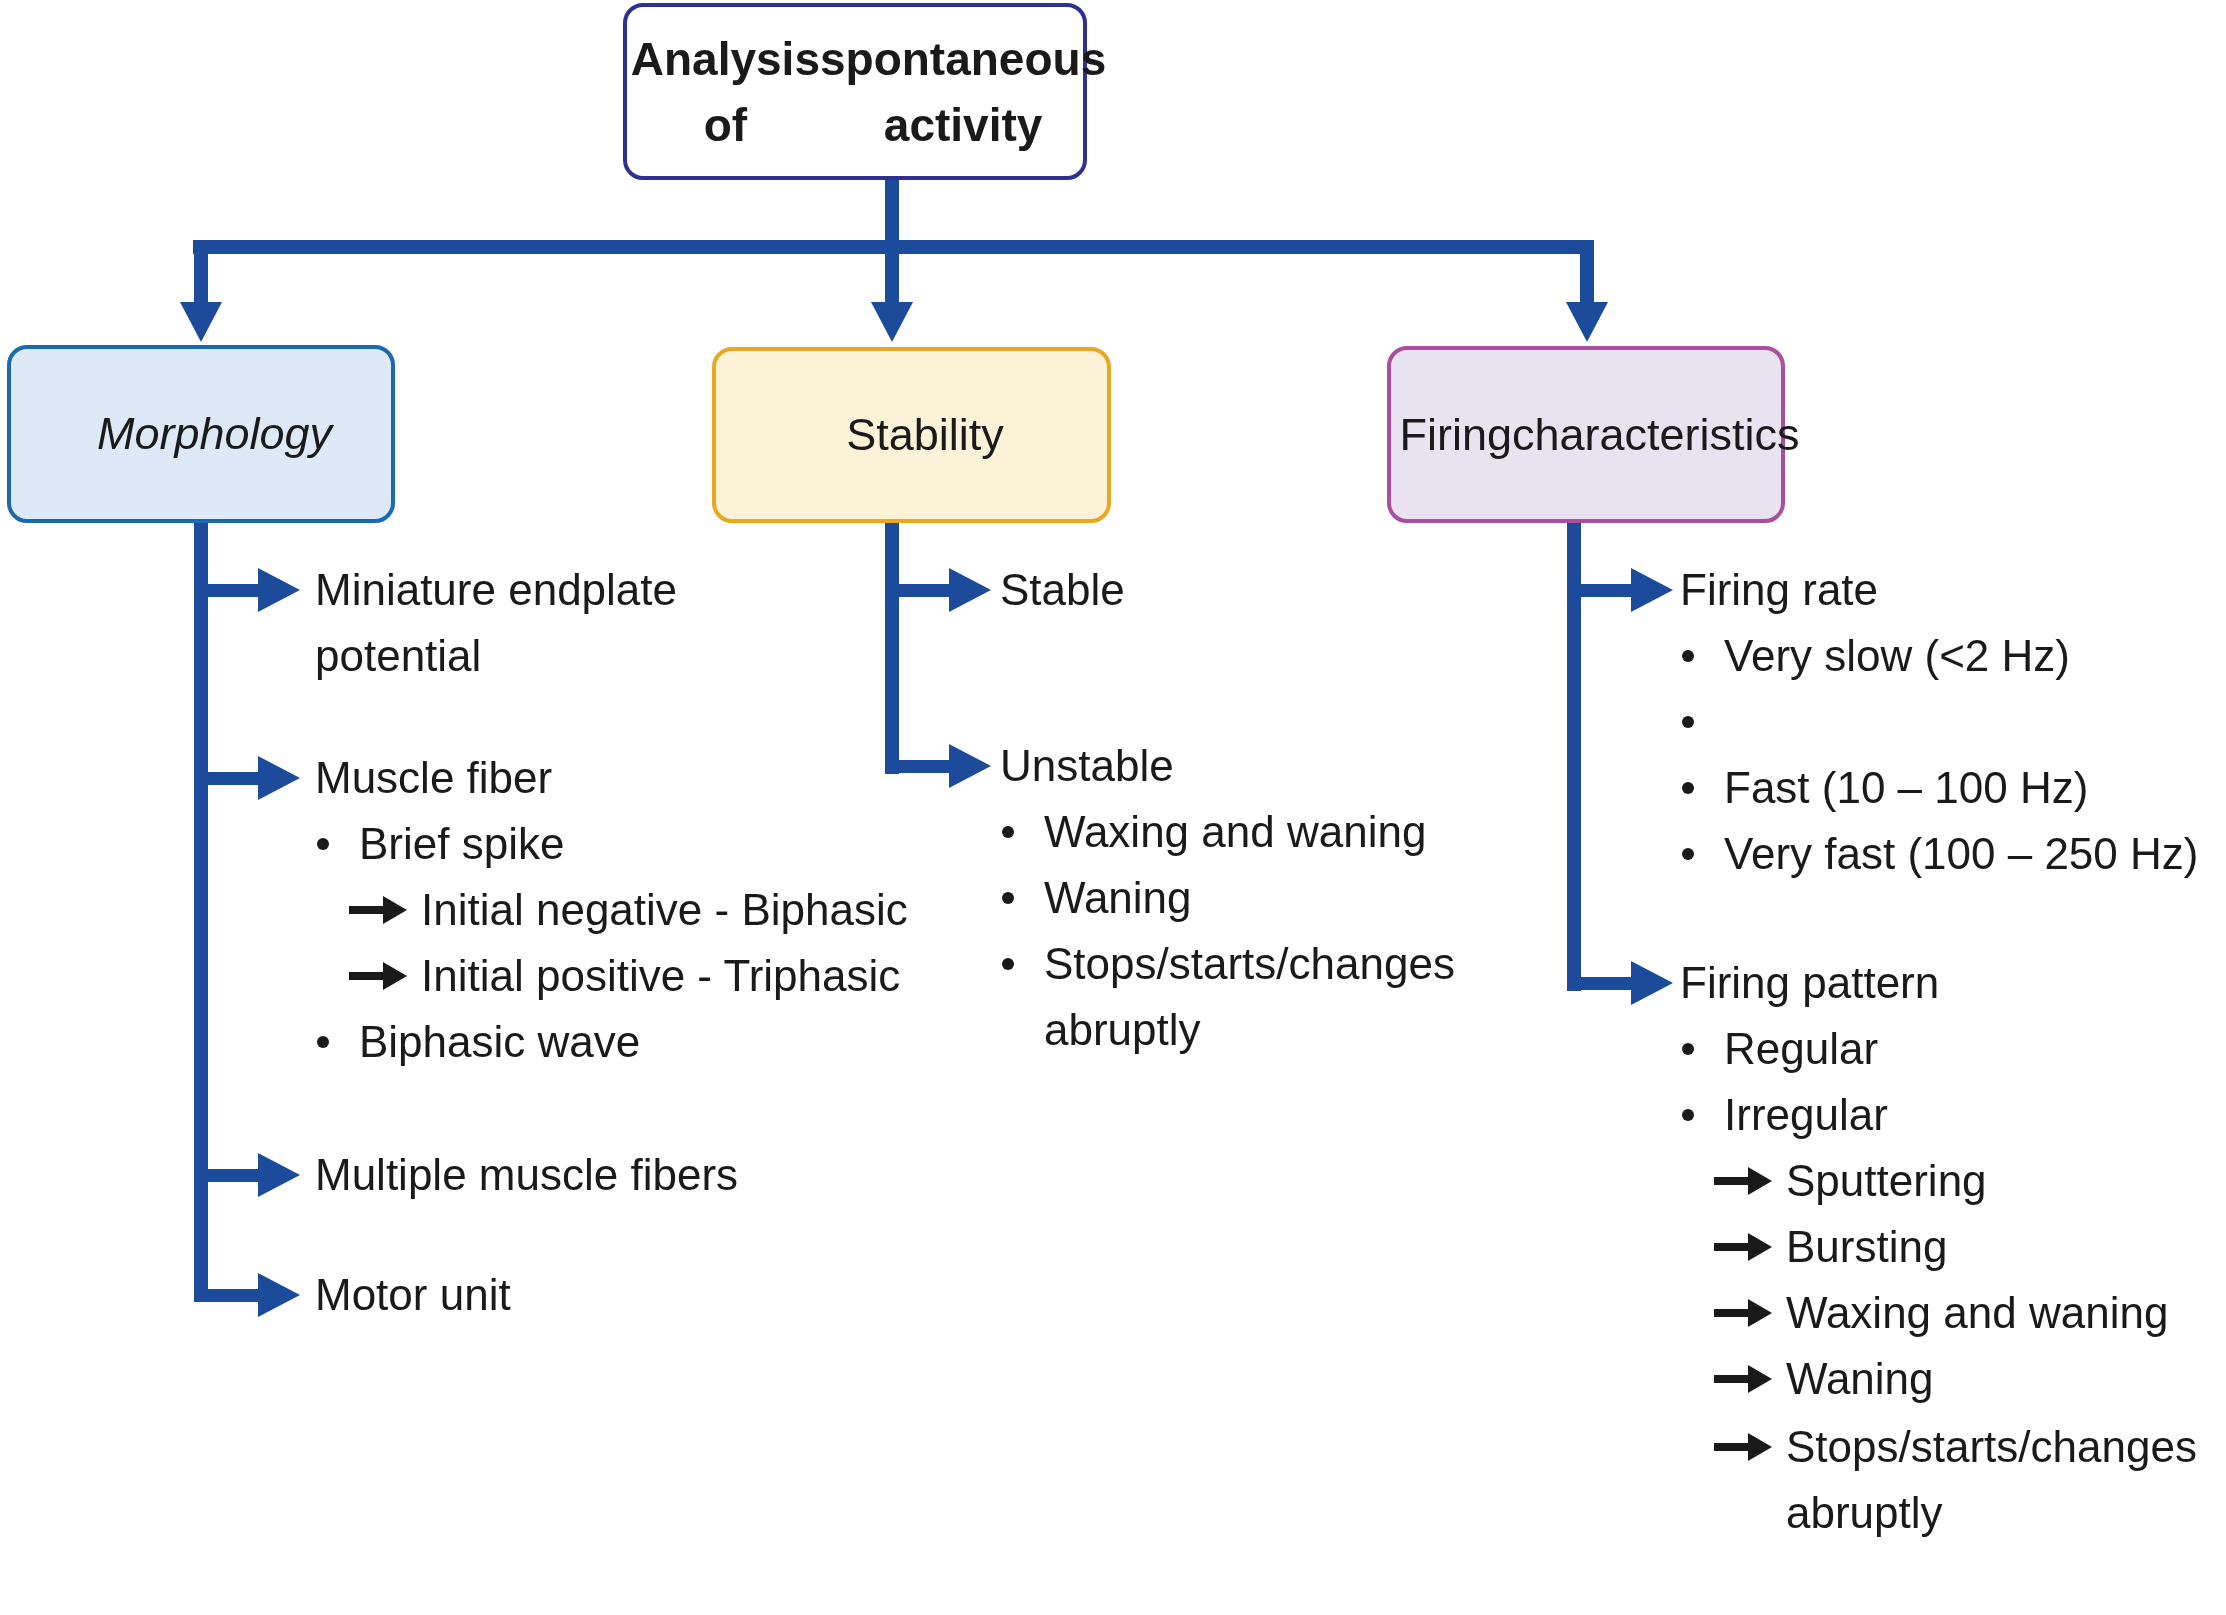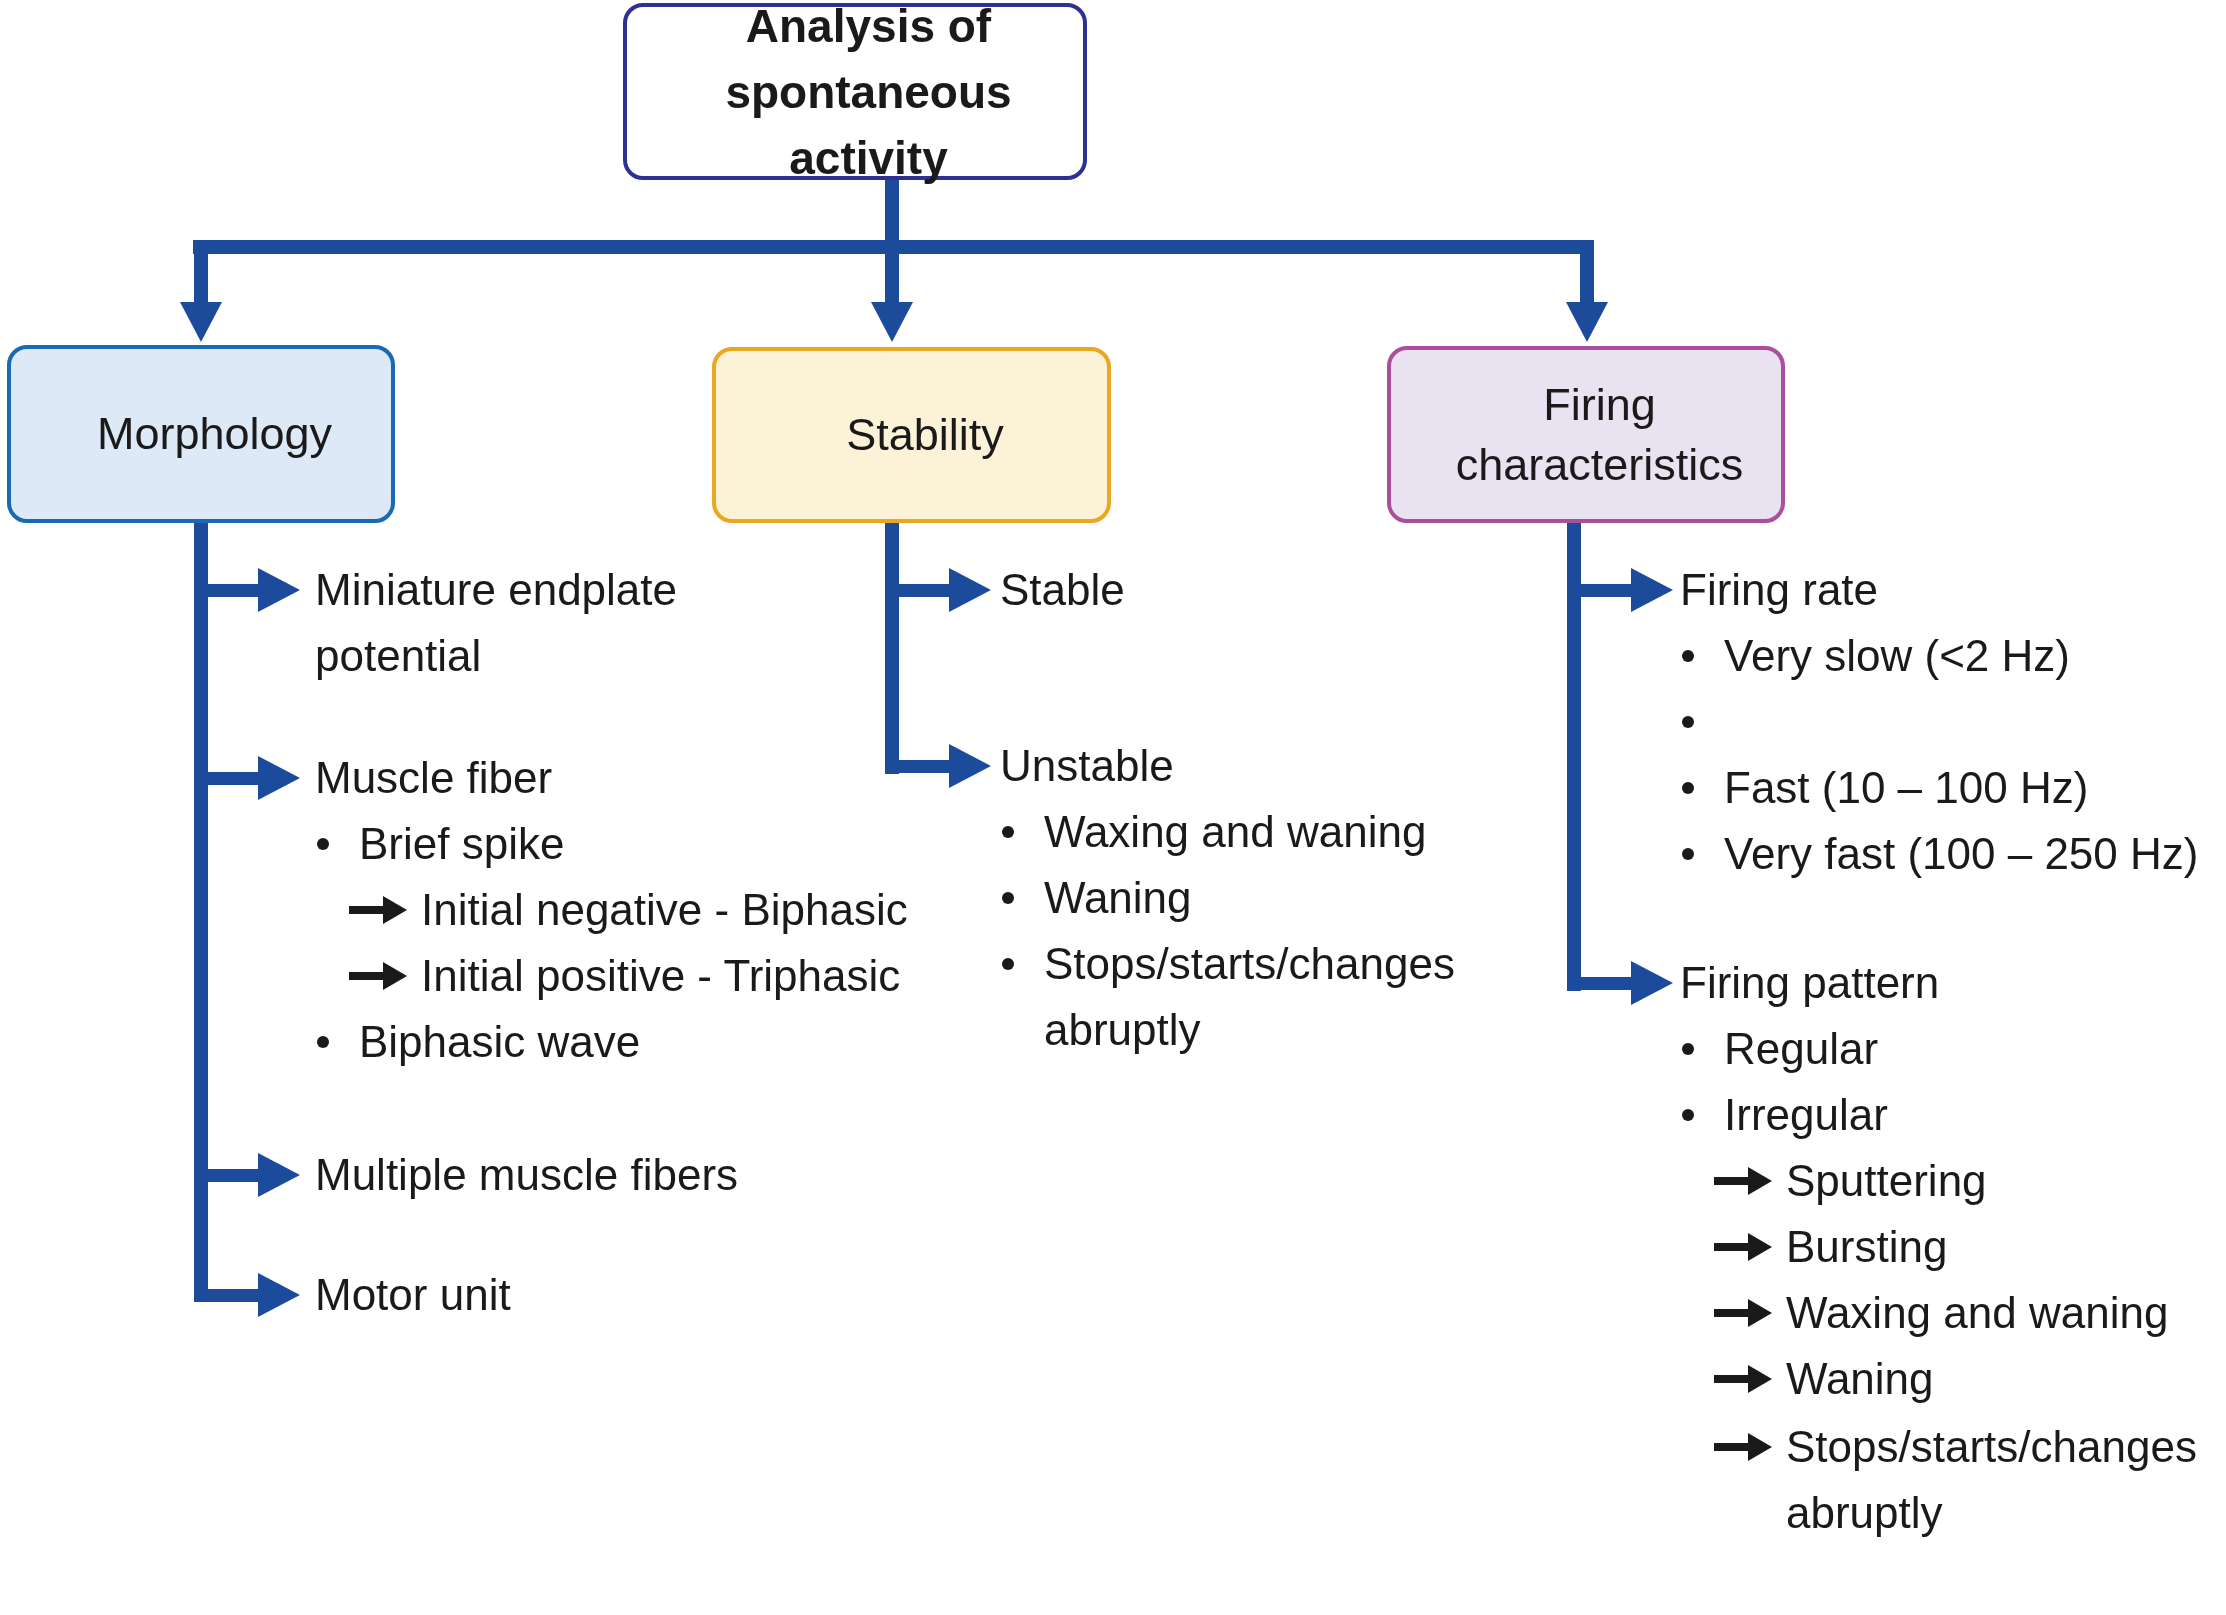--- a/index.html
+++ b/index.html
@@ -12,21 +12,21 @@
   .drop{position:absolute;width:42px;display:flex;flex-direction:column;align-items:center;}
   .drop-shaft{width:14px;height:62px;background:#1c4b9c;}
   .drop-head{width:0;height:0;border-left:21px solid transparent;border-right:21px solid transparent;
              border-top:40px solid #1c4b9c;}
   
   .arm{position:absolute;display:flex;align-items:center;transform:translateY(-50%);}
   .arm-bar{width:64px;height:13px;background:#1c4b9c;}
   .arm-head{width:0;height:0;border-top:22px solid transparent;border-bottom:22px solid transparent;
             border-left:42px solid #1c4b9c;}
   
-  .node{position:absolute;display:flex;flex-direction:column;align-items:center;justify-content:center;
+  .node{position:absolute;display:flex;flex-direction:row;align-items:center;justify-content:center;
         border-radius:20px;box-sizing:border-box;text-align:center;font-size:45px;line-height:60px;padding-left:27px;}
   .node-root{background:#ffffff;border:4px solid #2f3192;font-weight:bold;font-size:46px;line-height:66px;}
   .node-morphology{background:#dde9f6;border:4px solid #1a6ab2;}
   .node-stability{background:#fbf2d8;border:4px solid #e9a820;}
   .node-firing{background:#e9e2f1;border:4px solid #a94f9e;}
   
   .t{position:absolute;font-size:44px;line-height:54px;white-space:nowrap;transform:translateY(-50%);
      display:flex;align-items:center;}
   .dot{width:12px;height:12px;border-radius:50%;background:#1a1a1a;margin-right:30px;flex:0 0 auto;}
   .ba{display:inline-flex;align-items:center;margin-right:14px;flex:0 0 auto;}
@@ -56,21 +56,21 @@
   </div>
 
   <div class="v" style="left:194px;top:518px;height:784px;"></div>
   <div class="v" style="left:885px;top:518px;height:256px;"></div>
   <div class="v" style="left:1567px;top:518px;height:473px;"></div>
 
   <div class="node node-root" style="left:623px;top:3px;width:464px;height:177px;">
     <span>Analysis of</span>
     <span>spontaneous activity</span>
   </div>
-  <div class="node node-morphology" style="left:7px;top:345px;width:388px;height:178px;">
+  <div class="node node-morphology" style="left:7px;top:345px;width:388px;height:178px;font-style:italic;">
     <span>Morphology</span>
   </div>
   <div class="node node-stability" style="left:693px;top:347px;width:399px;height:176px;margin-left:19px;">
     <span>Stability</span>
   </div>
   <div class="node node-firing" style="left:1387px;top:346px;width:398px;height:177px;">
     <span>Firing</span>
     <span>characteristics</span>
   </div>
 

